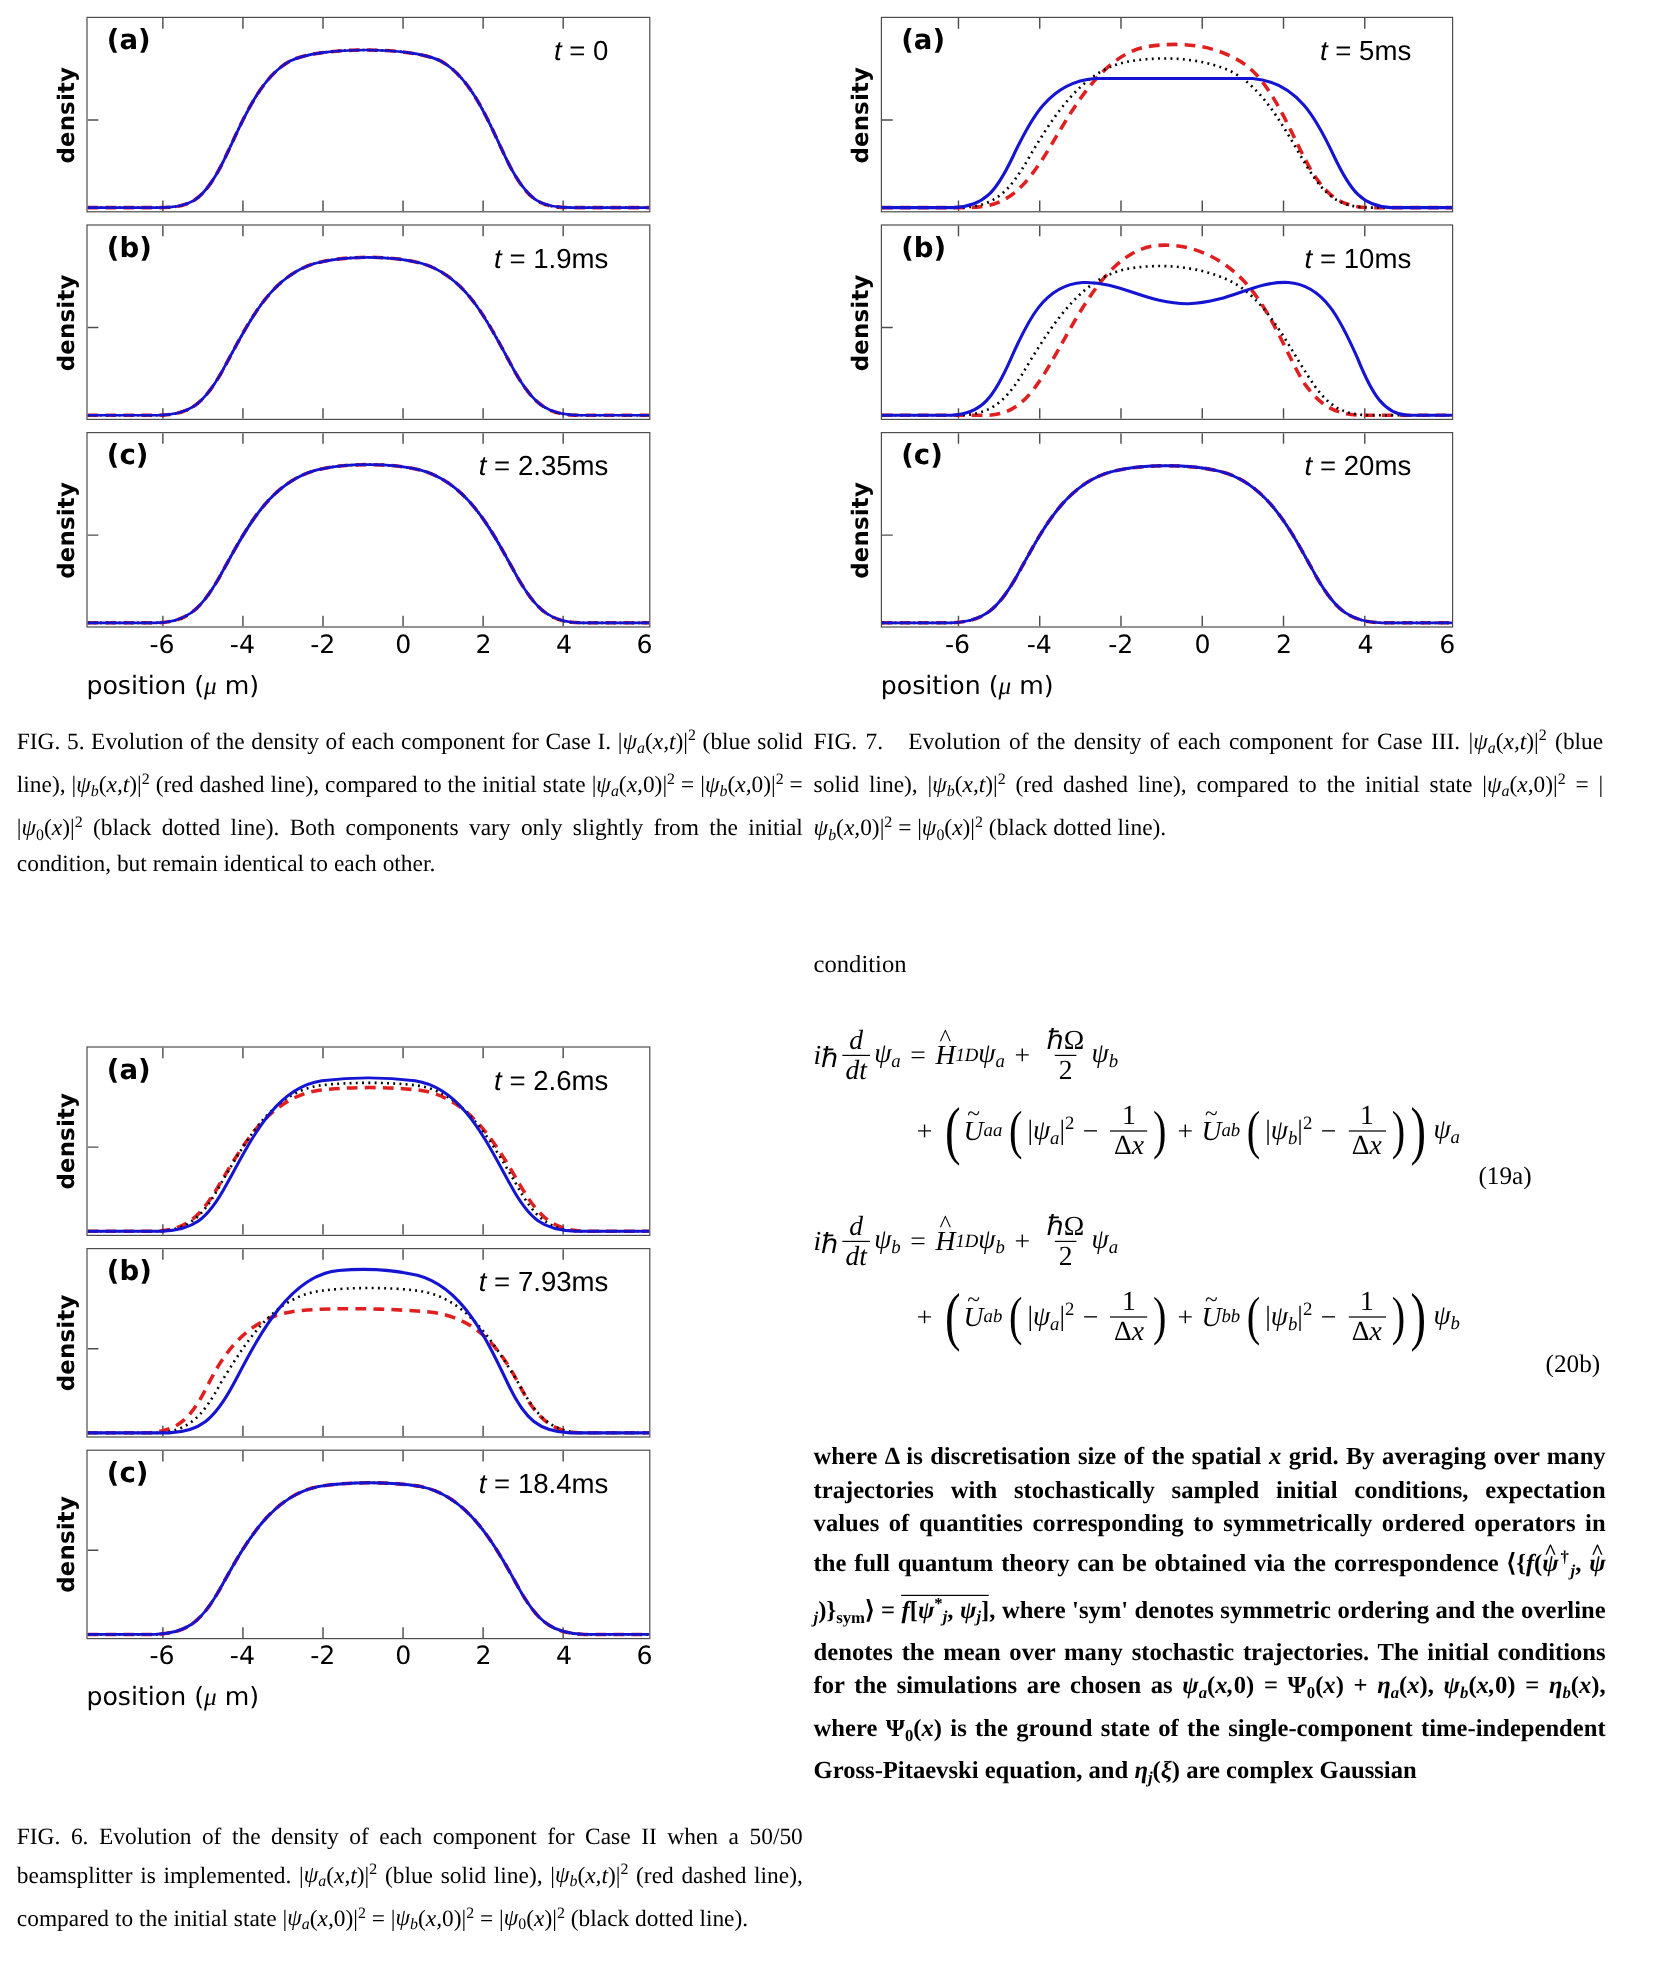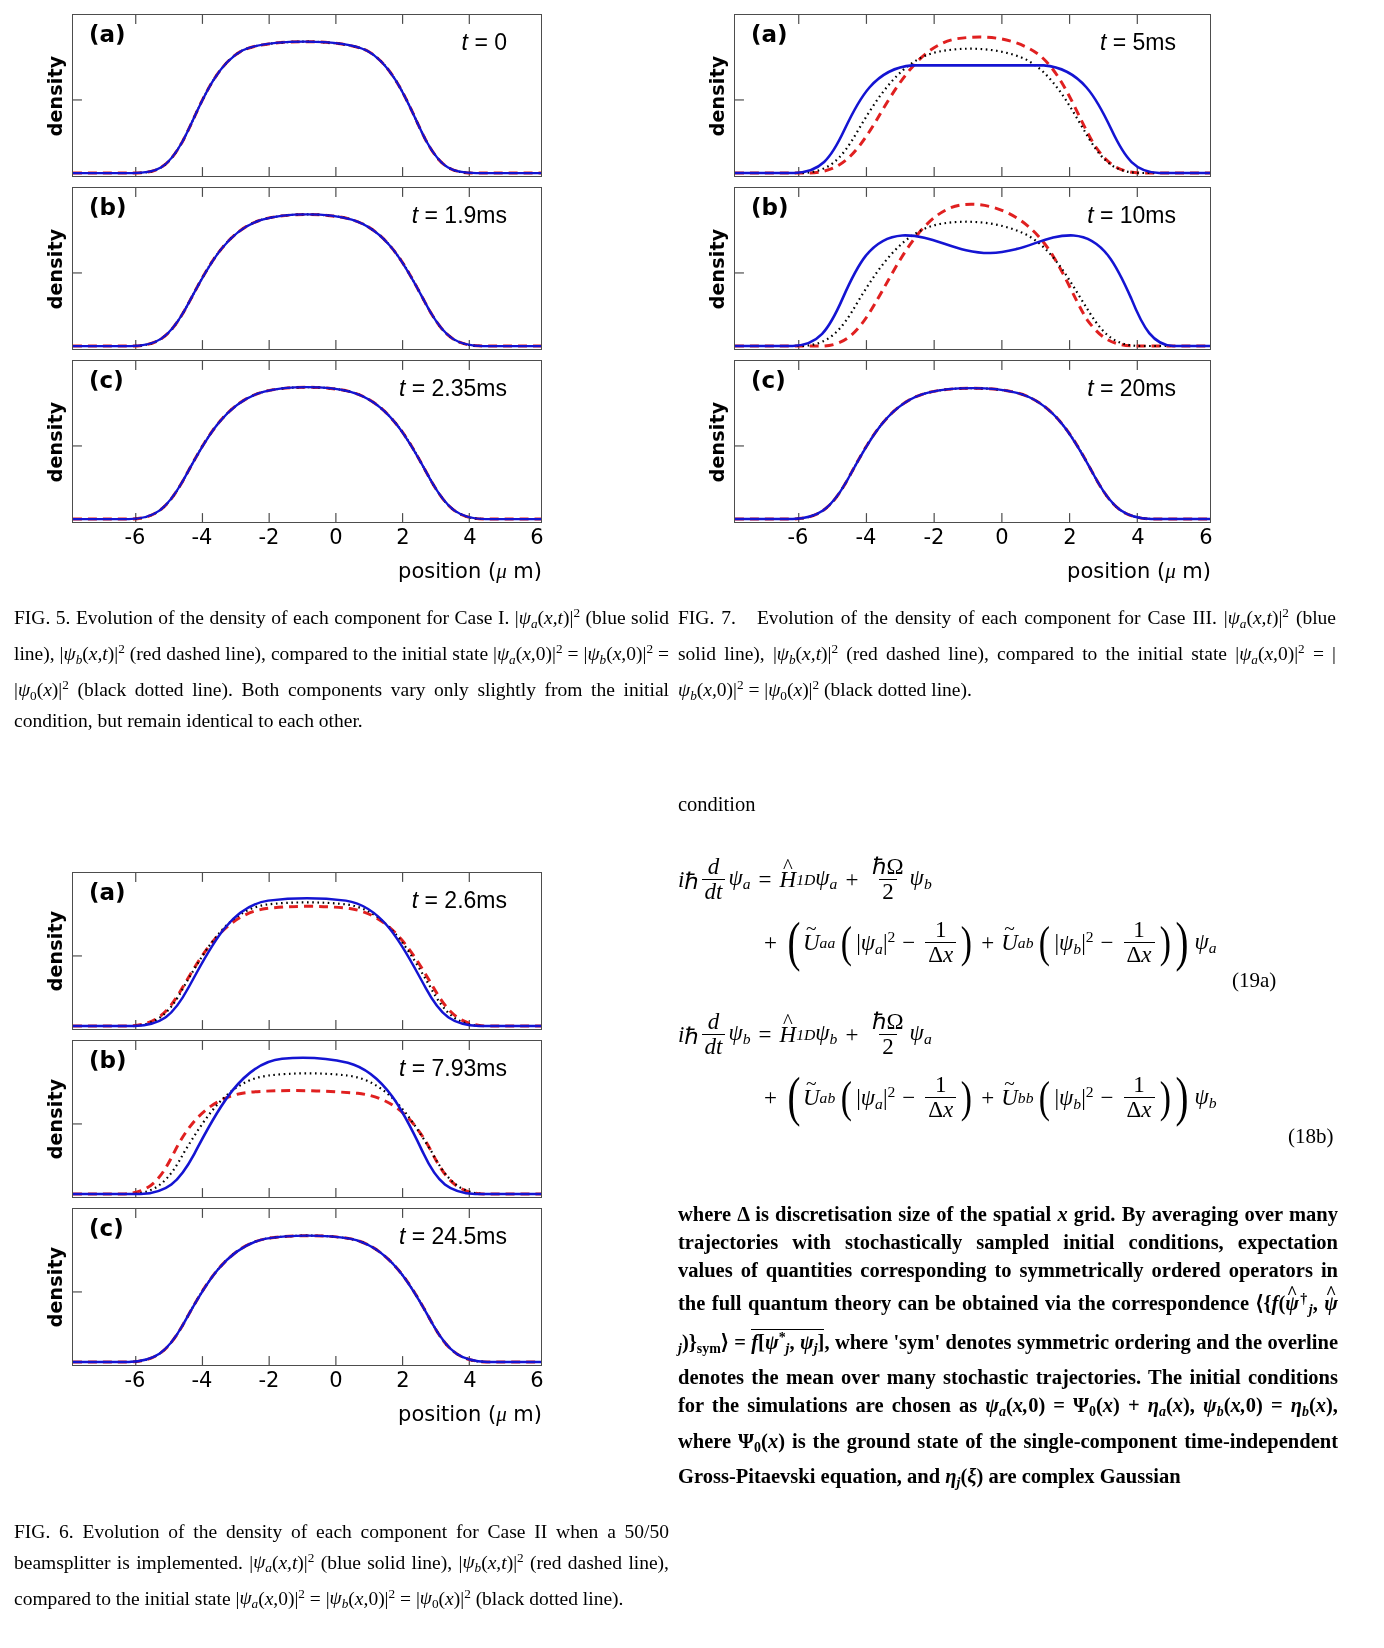--- a/index.html
+++ b/index.html
@@ -26,21 +26,21 @@
     font-family:Liberation Sans, sans-serif;font-size:23px;font-style:italic;white-space:nowrap;
   }
   .ttag i{font-style:italic;}
   .ttag .rm{font-style:normal;}
   .xaxis{position:relative;height:34px;}
   .xaxis .tk{
     position:absolute;top:2px;transform:translateX(-50%);
     font-family:"DejaVu Sans",sans-serif;font-size:21px;white-space:nowrap;
   }
   .xtitle{
-    text-align:right;font-family:"DejaVu Sans",sans-serif;font-size:21px;
+    text-align:left;font-family:"DejaVu Sans",sans-serif;font-size:21px;
     margin-top:2px;
   }
   .xtitle .mu{font-family:"Liberation Serif",serif;font-style:italic;font-size:21px;}
 
   
   .caption{
     position:absolute;font-family:"Liberation Serif",serif;font-size:19.5px;
     line-height:25.5px;text-align:justify;text-justify:inter-word;
   }
   .para{
@@ -450,21 +450,21 @@
               <line x1="0" y1="84" x2="9" y2="84"></line>
             </g>
             <path d="M0,155 L56,155 C82,154 94,146 110,118 C130,82 152,38 194,30 C218,26 254,26 278,30 C320,38 342,82 362,118 C378,146 390,154 416,155 L470,155" fill="none" stroke="#e02020" stroke-width="3" stroke-dasharray="9,6"></path>
             <path d="M0,155 L56,155 C82,154 94,146 110,118 C130,82 152,38 194,30 C218,26 254,26 278,30 C320,38 342,82 362,118 C378,146 390,154 416,155 L470,155" fill="none" stroke="#000" stroke-width="2.2" stroke-dasharray="1.6,3.6"></path>
             <path d="M0,155 L56,155 C82,154 94,146 110,118 C130,82 152,38 194,30 C218,26 254,26 278,30 C320,38 342,82 362,118 C378,146 390,154 416,155 L470,155" fill="none" stroke="#1414d2" stroke-width="2.4"></path>
           </svg>
           <div class="ptag">(c)</div>
           <div class="ttag">
             <i>t</i>
             <span class="rm">=</span>
-            <span class="rm">24.5</span><span class="rm">ms</span>
+            <span class="rm">18.4</span><span class="rm">ms</span>
           </div>
         </div>
       </div>
 
       <div style="display:flex;">
         <div style="width:34px;"></div>
         <div style="width:470px;">
           <div class="xaxis">
             <div class="tk" style="left:63px">-6</div>
             <div class="tk" style="left:130px">-4</div>
@@ -585,21 +585,21 @@
       <span style="padding:0 7px;">−</span>
       <span class="frac">
           <span class="num" style="font-style:normal;">1</span>
           <span class="den">Δ<i class="mth">x</i></span>
         </span>
       <span class="medparen">)</span>
       <span class="bigparen">)</span>
       <i class="mth" style="margin-left:4px;">ψ<span class="sub">b</span></i>
     </div>
   </div>
-  <div class="eqnum" style="left:1288px; top:1124px;">(18b)</div>
+  <div class="eqnum" style="left:1288px; top:1124px;">(20b)</div>
 
   <div class="para" style="left:678px; top:1200px; width:660px;font-weight:bold;">
     where Δ is discretisation size of the spatial <i class="mth">x</i> grid. By
     averaging over many trajectories with stochastically sampled initial conditions, expectation values of quantities
     corresponding to symmetrically ordered operators in the full quantum theory can be obtained via the correspondence
     ⟨{<i class="mth">f</i>(<span class="hatwrap"><span class="hat">^</span><i class="mth">ψ</i></span><span class="sup">†</span><span class="sub">j</span>,
     <span class="hatwrap"><span class="hat">^</span><i class="mth">ψ</i></span><span class="sub">j</span>)}<span class="subr">sym</span>⟩ =
     <span class="ovl"><i class="mth">f</i>[<i class="mth">ψ</i><span class="sup">*</span><span class="sub">j</span>, <i class="mth">ψ</i><span class="sub">j</span>]</span>, where 'sym' denotes
     symmetric ordering and the overline denotes the mean over many stochastic trajectories. The initial conditions
     for the simulations are chosen as <i class="mth">ψ<span class="sub">a</span></i>(<i class="mth">x,</i>0) = Ψ<span class="subr">0</span>(<i class="mth">x</i>) +

